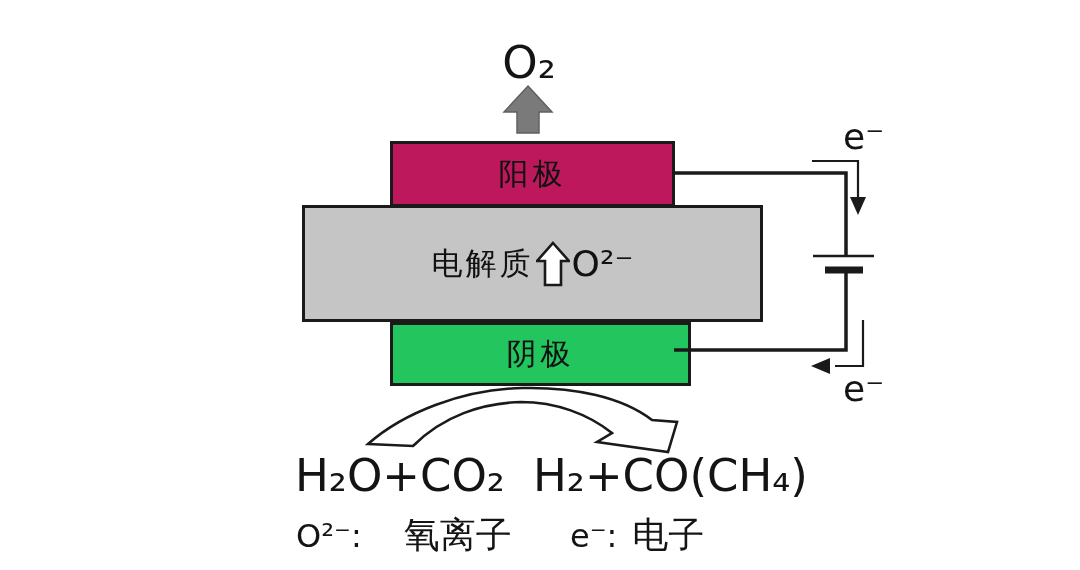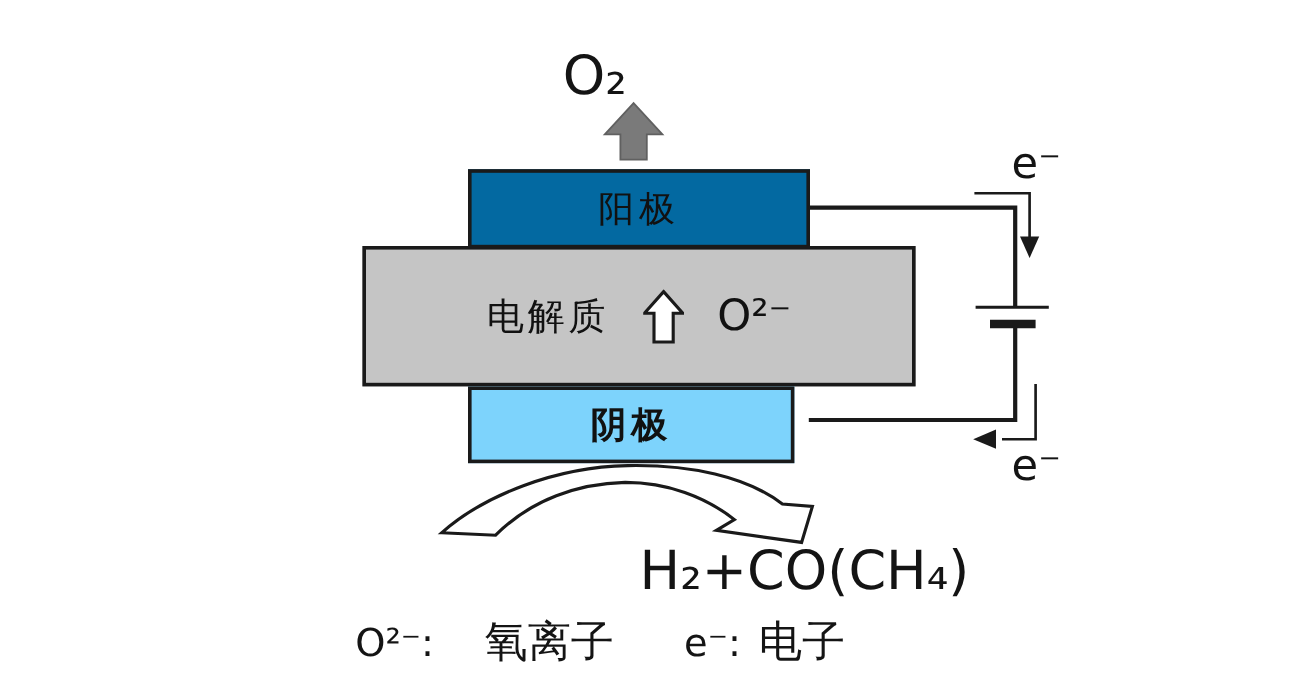--- a/index.html
+++ b/index.html
@@ -6,30 +6,30 @@
   .canvas{
     position:relative;width:1080px;height:570px;background:#ffffff;
     font-family:"DejaVu Sans","Liberation Sans",sans-serif;overflow:hidden;
   }
   .layer{position:absolute;left:0;top:0;width:1080px;height:570px;pointer-events:none;}
   .svg-top{z-index:3;}
   .box{
     position:absolute;box-sizing:border-box;border:3px solid #1a1a1a;
     display:flex;align-items:center;justify-content:center;z-index:2;
   }
-  .box-anode{left:390px;top:141px;width:285px;height:66px;background:#0369a1;}
+  .box-anode{left:390px;top:141px;width:285px;height:66px;background:#be185d;}
   .box-electrolyte{left:302px;top:205px;width:461px;height:117px;background:#c5c5c5;z-index:2;}
-  .box-cathode{left:390px;top:322px;width:272px;height:64px;background:#7dd3fc;font-weight:bold;}
+  .box-cathode{left:390px;top:322px;width:301px;height:64px;background:#22c55e;}
   .cjk{font-family:"Liberation Sans","DejaVu Sans",sans-serif;}
   .electrode-label{font-size:30px;color:#111;letter-spacing:4px;}
-  .elyte-row{display:flex;align-items:center;gap:28px;}
+  .elyte-row{display:flex;align-items:center;gap:2px;}
   .elyte-label{font-size:31px;color:#111;letter-spacing:3px;}
   .ion-label{font-size:36px;color:#111;line-height:1;}
   .txt{position:absolute;color:#141414;z-index:4;white-space:nowrap;}
-  .o2-label{left:469px;top:36px;width:120px;text-align:left;font-size:45px;}
+  .o2-label{left:469px;top:36px;width:120px;text-align:center;font-size:45px;}
   .e-top{left:843px;top:116px;font-size:36px;}
   .e-bottom{left:843px;top:368px;font-size:36px;}
   .reactants{left:295px;top:449px;font-size:45px;}
   .products{left:533px;top:449px;font-size:45px;}
   .legend-item{position:absolute;top:511px;display:flex;align-items:baseline;z-index:4;color:#141414;}
   .legend-ion{left:296px;}
   .legend-electron{left:570px;}
   .legend-sym{font-size:32px;}
   .legend-name{font-size:36px;}
   .legend-ion .legend-name{margin-left:42px;}
@@ -88,20 +88,21 @@
              C 622 397 575 387 523 388
              C 463 389 403 413 368 444 Z" fill="#ffffff" stroke="#1a1a1a" stroke-width="2.6" stroke-linejoin="miter"></path>
   </svg>
 
   <div class="txt o2-label">O₂</div>
 
   <div class="txt e-top">e⁻</div>
 
   <div class="txt e-bottom">e⁻</div>
 
+  <div class="txt reactants">H₂O+CO₂</div>
 
   <div class="txt products">H₂+CO(CH₄)</div>
 
   <div class="legend-item legend-ion">
     <span class="legend-sym">O²⁻:</span>
     <span class="legend-name cjk">氧离子</span>
   </div>
 
   <div class="legend-item legend-electron">
     <span class="legend-sym">e⁻:</span>

